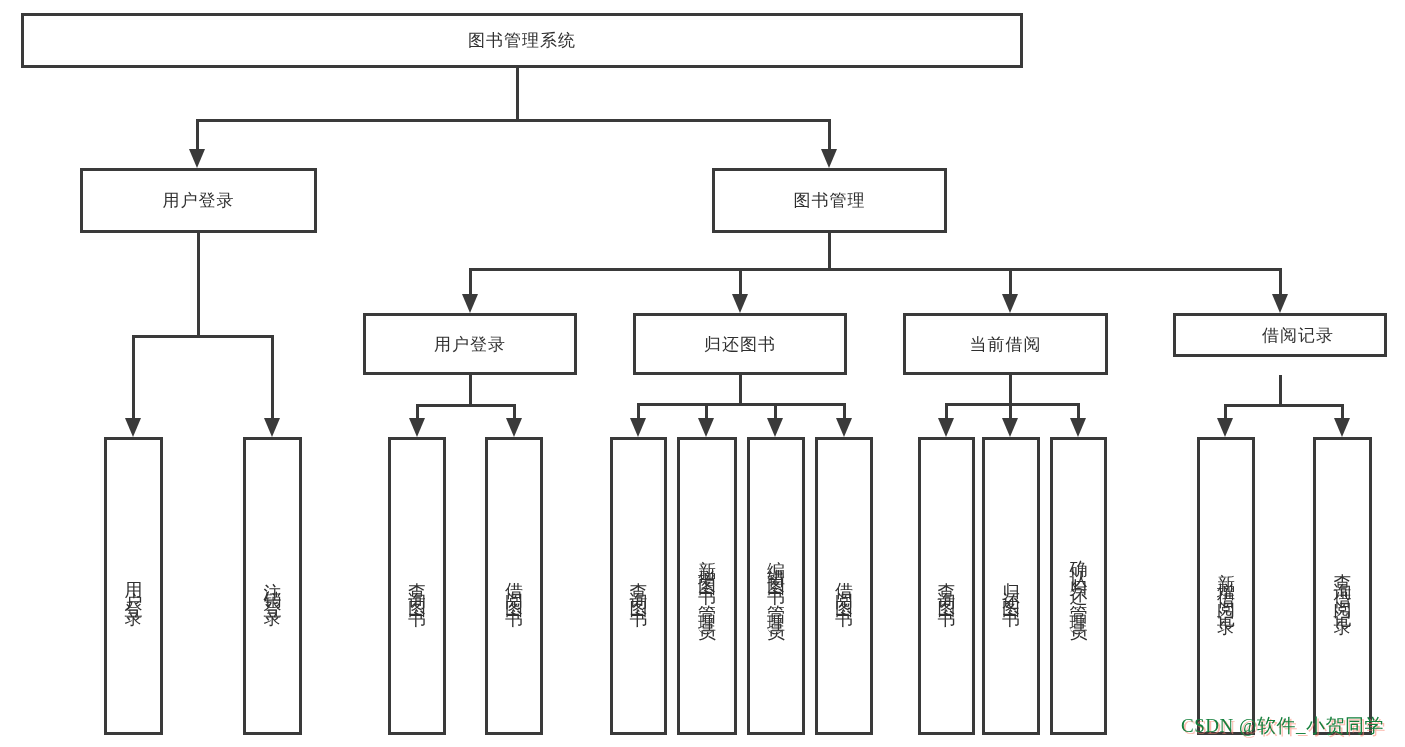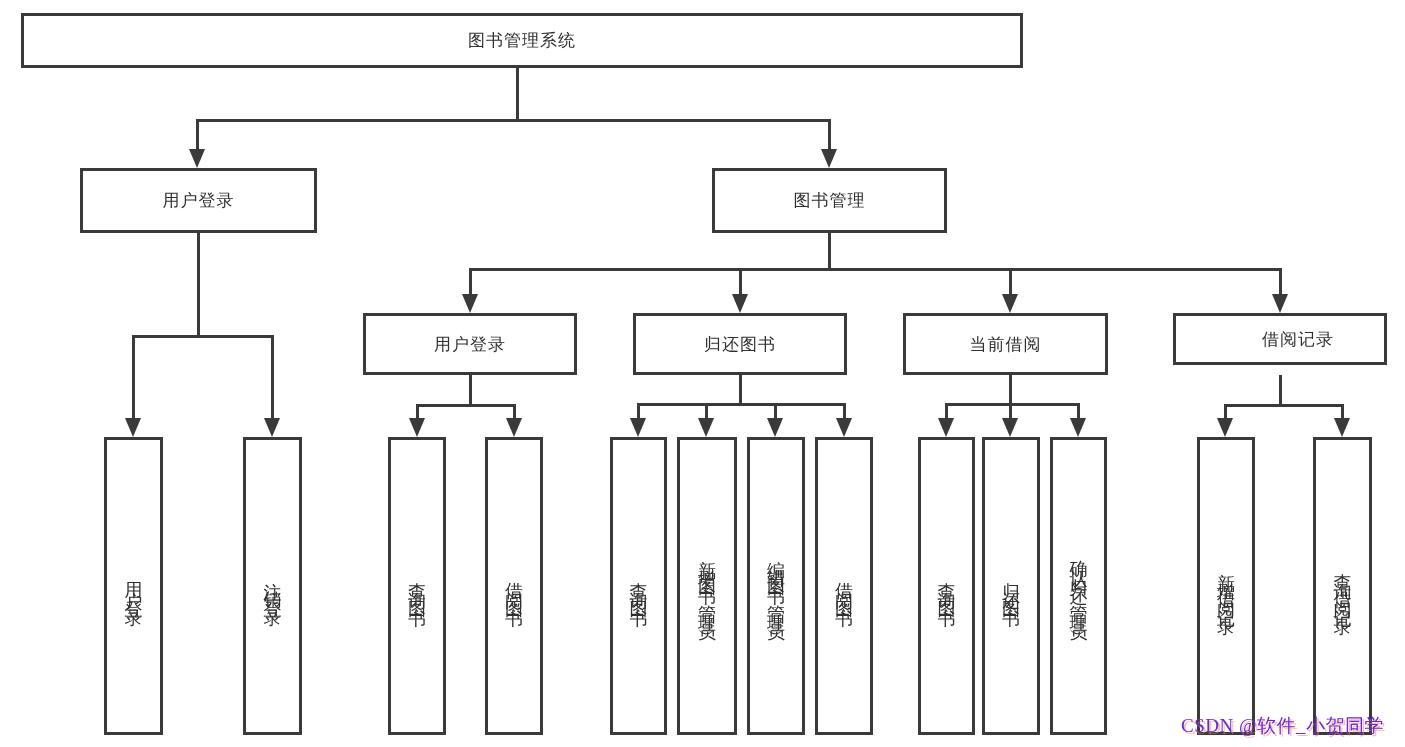--- a/index.html
+++ b/index.html
@@ -19,21 +19,21 @@
   }
   .vl { position:absolute; width:3px; background:#3a3a3a; }
   .hl { position:absolute; height:3px; background:#3a3a3a; }
   .ar {
     position:absolute; width:0; height:0;
     border-left:8px solid transparent; border-right:8px solid transparent;
     border-top:19px solid #3a3a3a;
   }
   .wm {
     position:absolute; left:1181px; top:713px;
-    font-size:19px; color:#6d28d9; letter-spacing:0.5px; white-space:nowrap;
+    font-size:19px; color:#15803d; letter-spacing:0.5px; white-space:nowrap;
     text-shadow:2px 2px 0 rgba(250,130,110,0.55);
   }
 </style>
 </head>
 <body>
 
 <div class="stage">
 
   <div class="node" style="left:21px; top:13px; width:1002px; height:55px;">图书管理系统</div>
 
@@ -61,21 +61,21 @@
   <div class="vl" style="left:739px; top:268px; height:28px;"></div>
   <div class="ar" style="left:732px; top:294px;"></div>
   <div class="vl" style="left:1009px; top:268px; height:28px;"></div>
   <div class="ar" style="left:1002px; top:294px;"></div>
   <div class="vl" style="left:1279px; top:268px; height:28px;"></div>
   <div class="ar" style="left:1272px; top:294px;"></div>
 
   <div class="node" style="left:363px; top:313px; width:214px; height:62px;">用户登录</div>
   <div class="node" style="left:633px; top:313px; width:214px; height:62px;">归还图书</div>
   <div class="node" style="left:903px; top:313px; width:205px; height:62px;">当前借阅</div>
-  <div class="node" style="left:1173px; top:313px; width:214px; height:52px;padding-left:36px;">借阅记录</div>
+  <div class="node" style="left:1173px; top:313px; width:214px; height:44px;padding-left:36px;">借阅记录</div>
 
   <div class="vl" style="left:469px; top:375px; height:31px;"></div>
   <div class="hl" style="left:416px; top:404px; width:100px;"></div>
   <div class="vl" style="left:416px; top:404px; height:15px;"></div>
   <div class="ar" style="left:409px; top:418px;"></div>
   <div class="vl" style="left:513px; top:404px; height:15px;"></div>
   <div class="ar" style="left:506px; top:418px;"></div>
 
   <div class="vl" style="left:739px; top:375px; height:30px;"></div>
   <div class="hl" style="left:637px; top:403px; width:209px;"></div>

